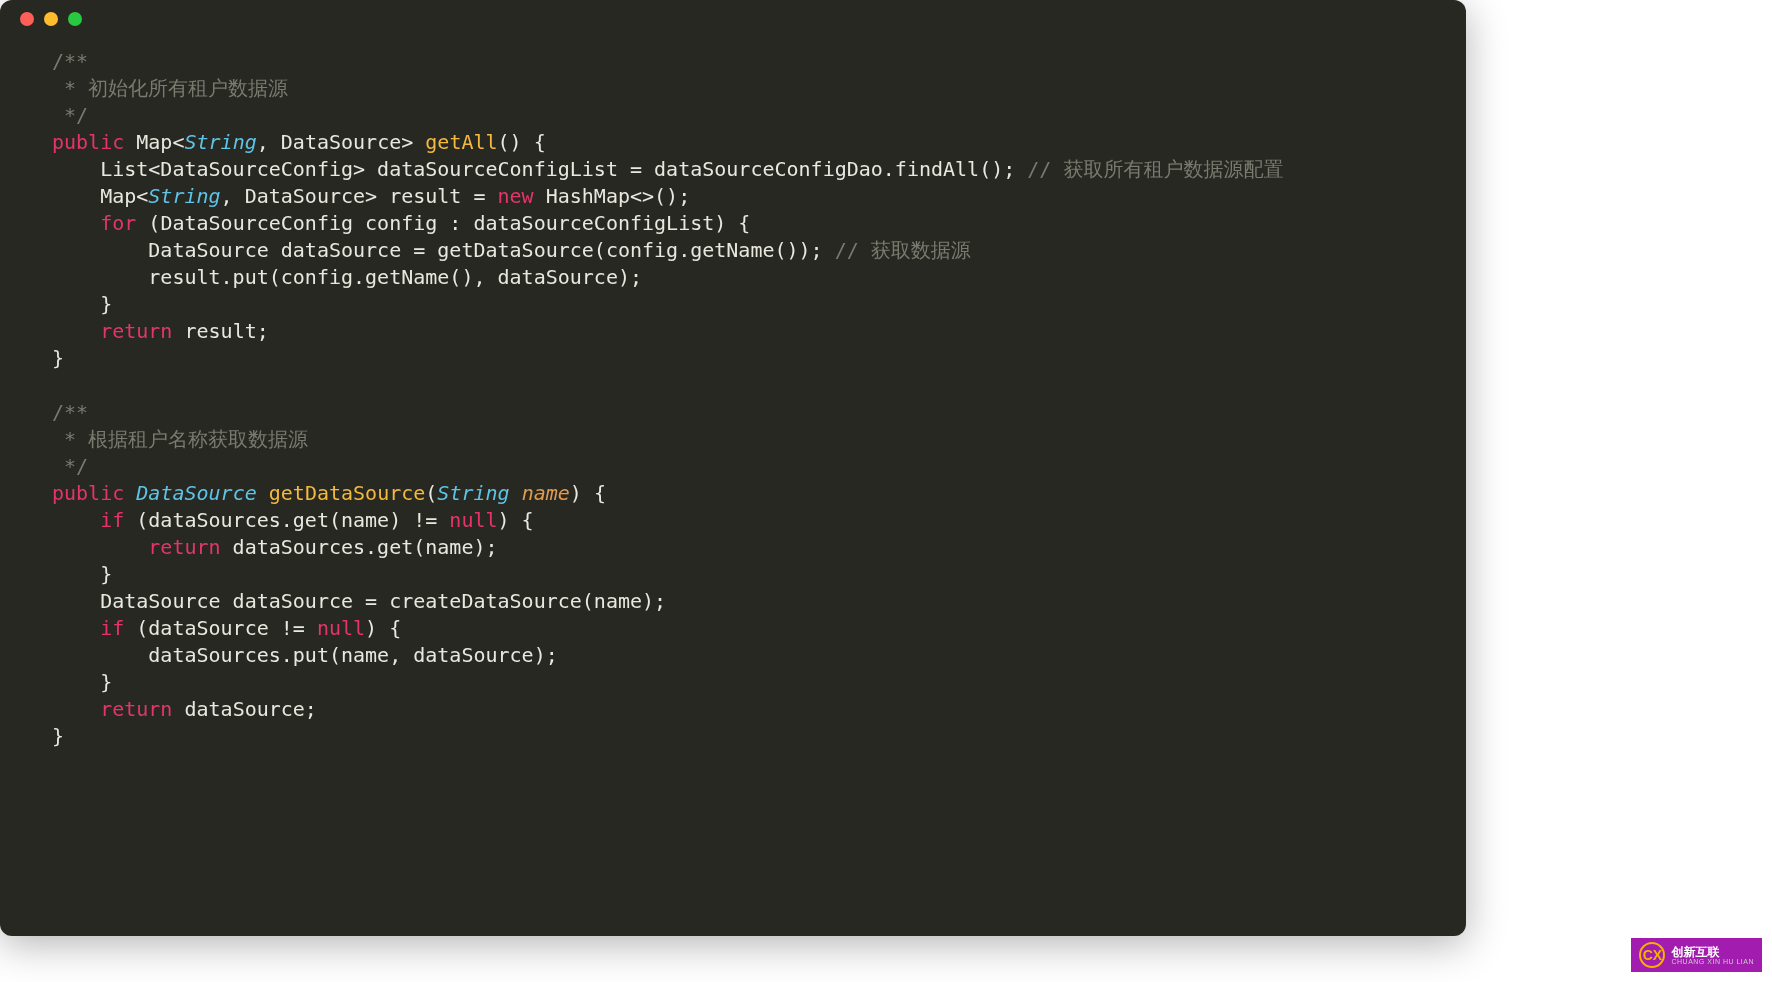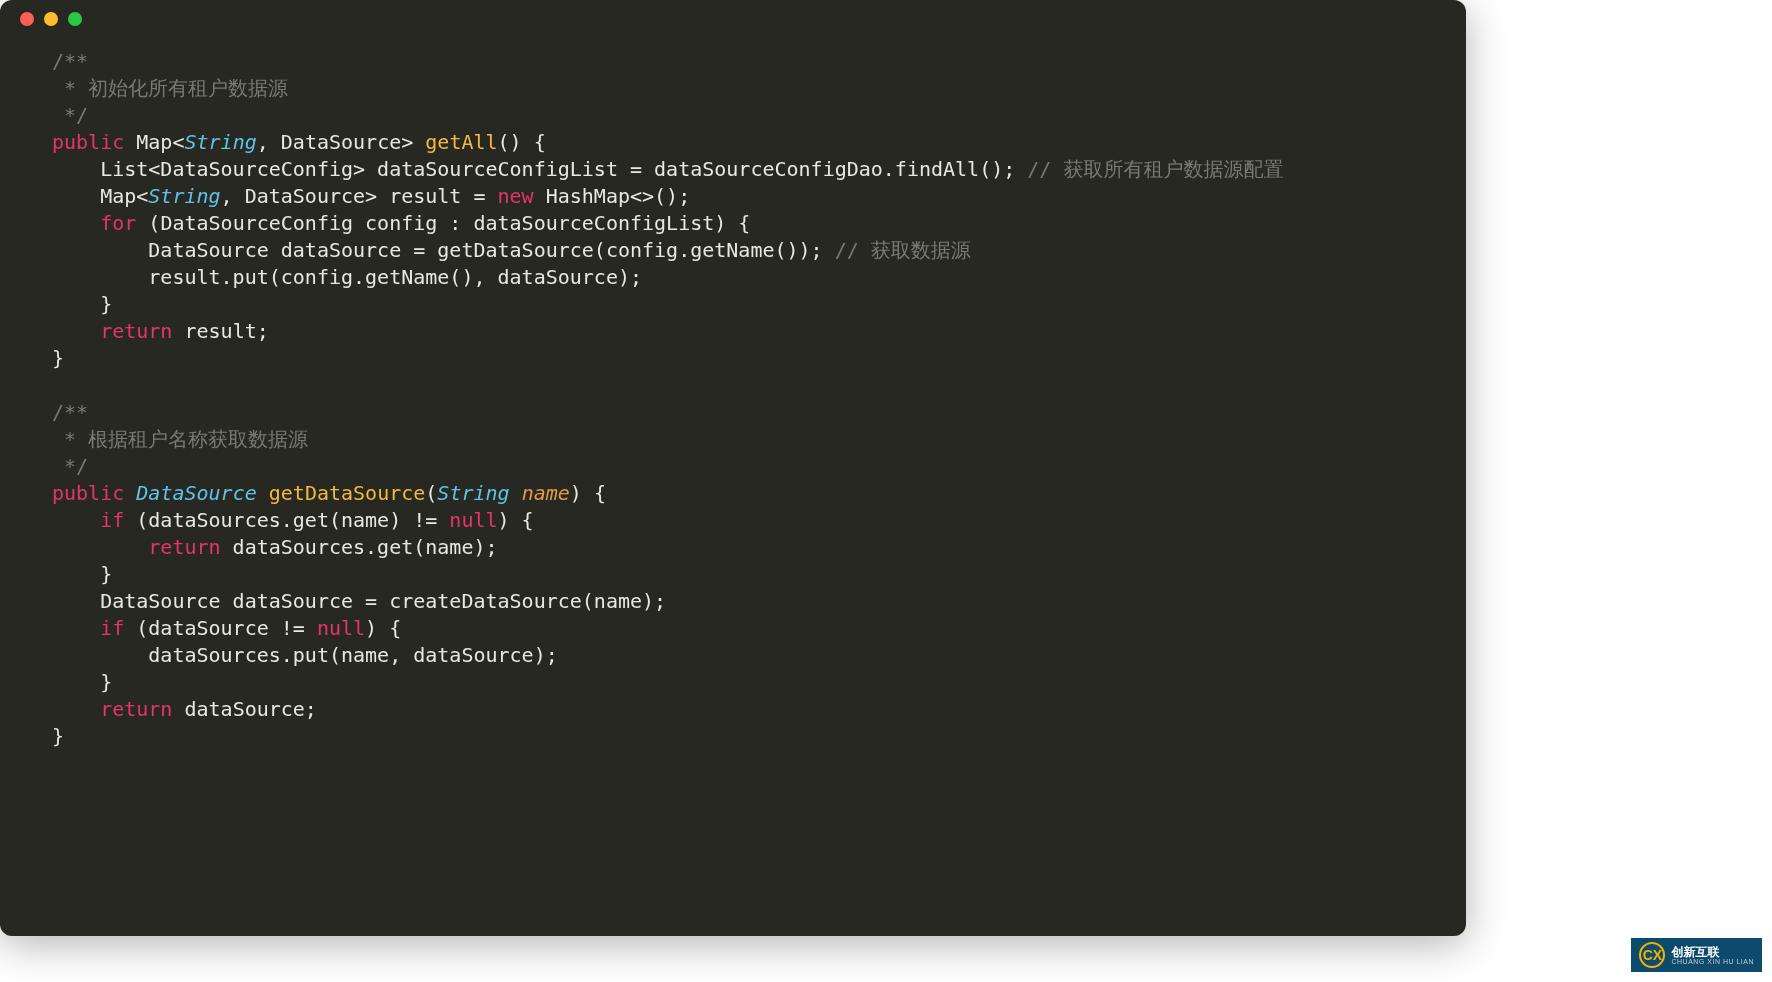--- a/index.html
+++ b/index.html
@@ -52,21 +52,21 @@
   .c-param    { color: #e29a4b; font-style: italic; }
 
   .watermark {
     position: absolute;
     right: 10px;
     bottom: 10px;
     display: flex;
     align-items: center;
     gap: 6px;
     color: #fff;
-    background: #0c4a6e;
+    background: #a21caf;
     padding: 4px 8px;
     font-family: "Microsoft YaHei", sans-serif;
   }
   .watermark-logo {
     width: 26px; height: 26px;
     border: 2.5px solid #f5b100;
     border-radius: 50%;
     display: flex;
     align-items: center;
     justify-content: center;

